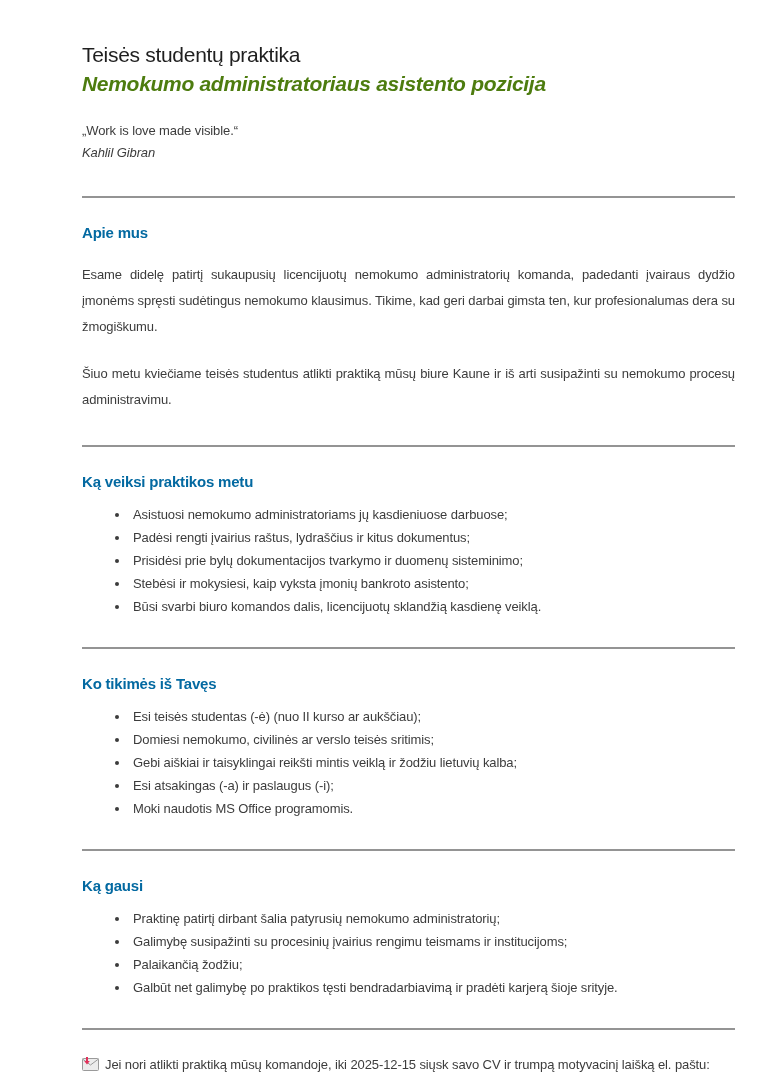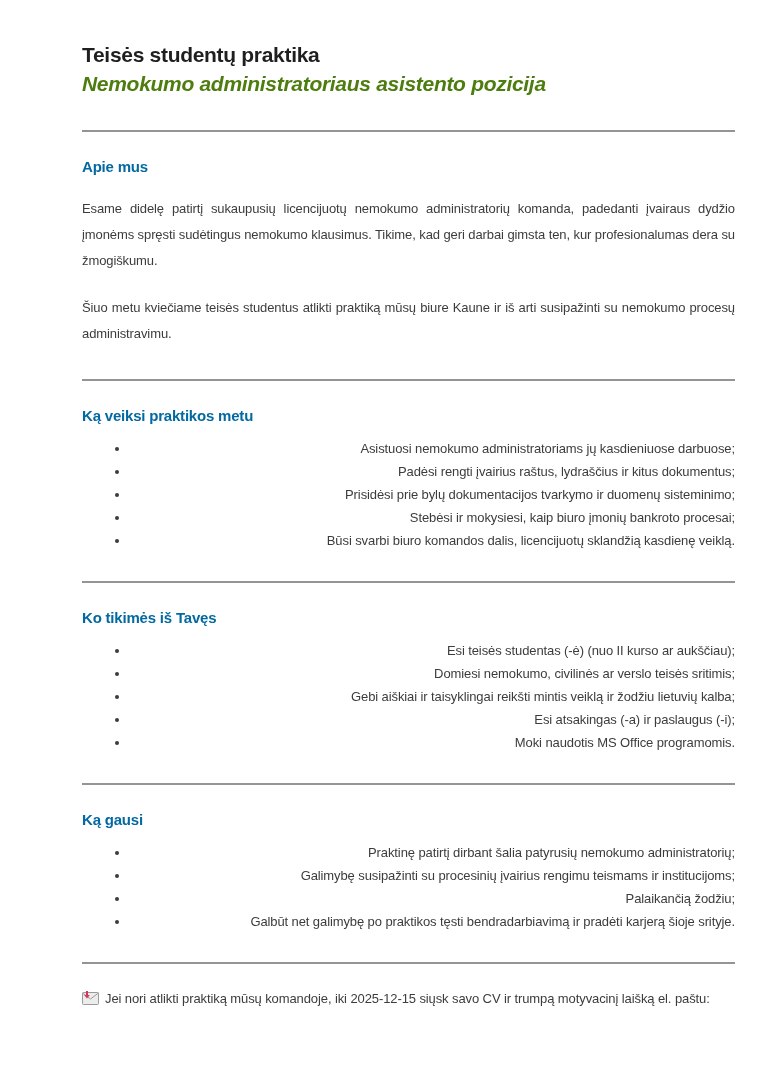--- a/index.html
+++ b/index.html
@@ -13,21 +13,21 @@
     box-sizing: border-box;
     padding: 40px 33px 0 82px;
     font-family: "Liberation Sans", sans-serif;
     font-size: 13px;
     color: #3c3c3c;
     letter-spacing: -0.1px;
     overflow: hidden;
   }
   .title {
     font-size: 21px;
-    font-weight: bold;
+    font-weight: normal;
     color: #1f1f1f;
     line-height: 29px;
     letter-spacing: -0.3px;
     margin: 0;
   }
   .subtitle {
     font-size: 21px;
     font-weight: bold;
     font-style: italic;
     color: #4d7c0f;
@@ -57,21 +57,20 @@
   }
   .para {
     margin: 21px 0 0 0;
     line-height: 26px;
     text-align: justify;
   }
   .bullet-list {
     margin: 16px 0 0 0;
     padding: 0 0 0 48px;
     list-style: disc outside;
-    text-align: right;
   }
   .bullet-list li {
     line-height: 17px;
     margin-bottom: 6px;
     padding-left: 3px;
   }
   .footer-note {
     margin-top: 22px;
     line-height: 26px;
   }
@@ -82,36 +81,38 @@
     margin-right: 6px;
   }
 </style>
 </head>
 <body>
 
 <h1 class="title">Teisės studentų praktika</h1>
 <h2 class="subtitle">Nemokumo administratoriaus asistento pozicija</h2>
 
 <div class="quote-block">
+  <div>„Work is love made visible.“</div>
+  <div class="quote-author">Kahlil Gibran</div>
 </div>
 
 <div class="divider"></div>
 
 <h3 class="section-heading">Apie mus</h3>
 <p class="para">Esame didelę patirtį sukaupusių licencijuotų nemokumo administratorių komanda, padedanti įvairaus dydžio įmonėms spręsti sudėtingus nemokumo klausimus. Tikime, kad geri darbai gimsta ten, kur profesionalumas dera su žmogiškumu.</p>
 <p class="para"><span>Šiuo metu kviečiame teisės studentus atlikti praktiką mūsų biure </span><span class="bold">Kaune</span><span> ir iš arti susipažinti su nemokumo procesų administravimu.</span></p>
 
 <div class="divider"></div>
 
 <h3 class="section-heading">Ką veiksi praktikos metu</h3>
 <ul class="bullet-list">
   <li>Asistuosi nemokumo administratoriams jų kasdieniuose darbuose;</li>
   <li>Padėsi rengti įvairius raštus, lydraščius ir kitus dokumentus;</li>
   <li>Prisidėsi prie bylų dokumentacijos tvarkymo ir duomenų sisteminimo;</li>
-  <li>Stebėsi ir mokysiesi, kaip biuro įmonių bankroto procesai;</li>
+  <li>Stebėsi ir mokysiesi, kaip vyksta įmonių bankroto asistento;</li>
   <li>Būsi svarbi biuro komandos dalis, licencijuotų sklandžią kasdienę veiklą.</li>
 </ul>
 
 <div class="divider"></div>
 
 <h3 class="section-heading">Ko tikimės iš Tavęs</h3>
 <ul class="bullet-list">
   <li>Esi teisės studentas (-ė) (nuo II kurso ar aukščiau);</li>
   <li>Domiesi nemokumo, civilinės ar verslo teisės sritimis;</li>
   <li>Gebi aiškiai ir taisyklingai reikšti mintis veiklą ir žodžiu lietuvių kalba;</li>

